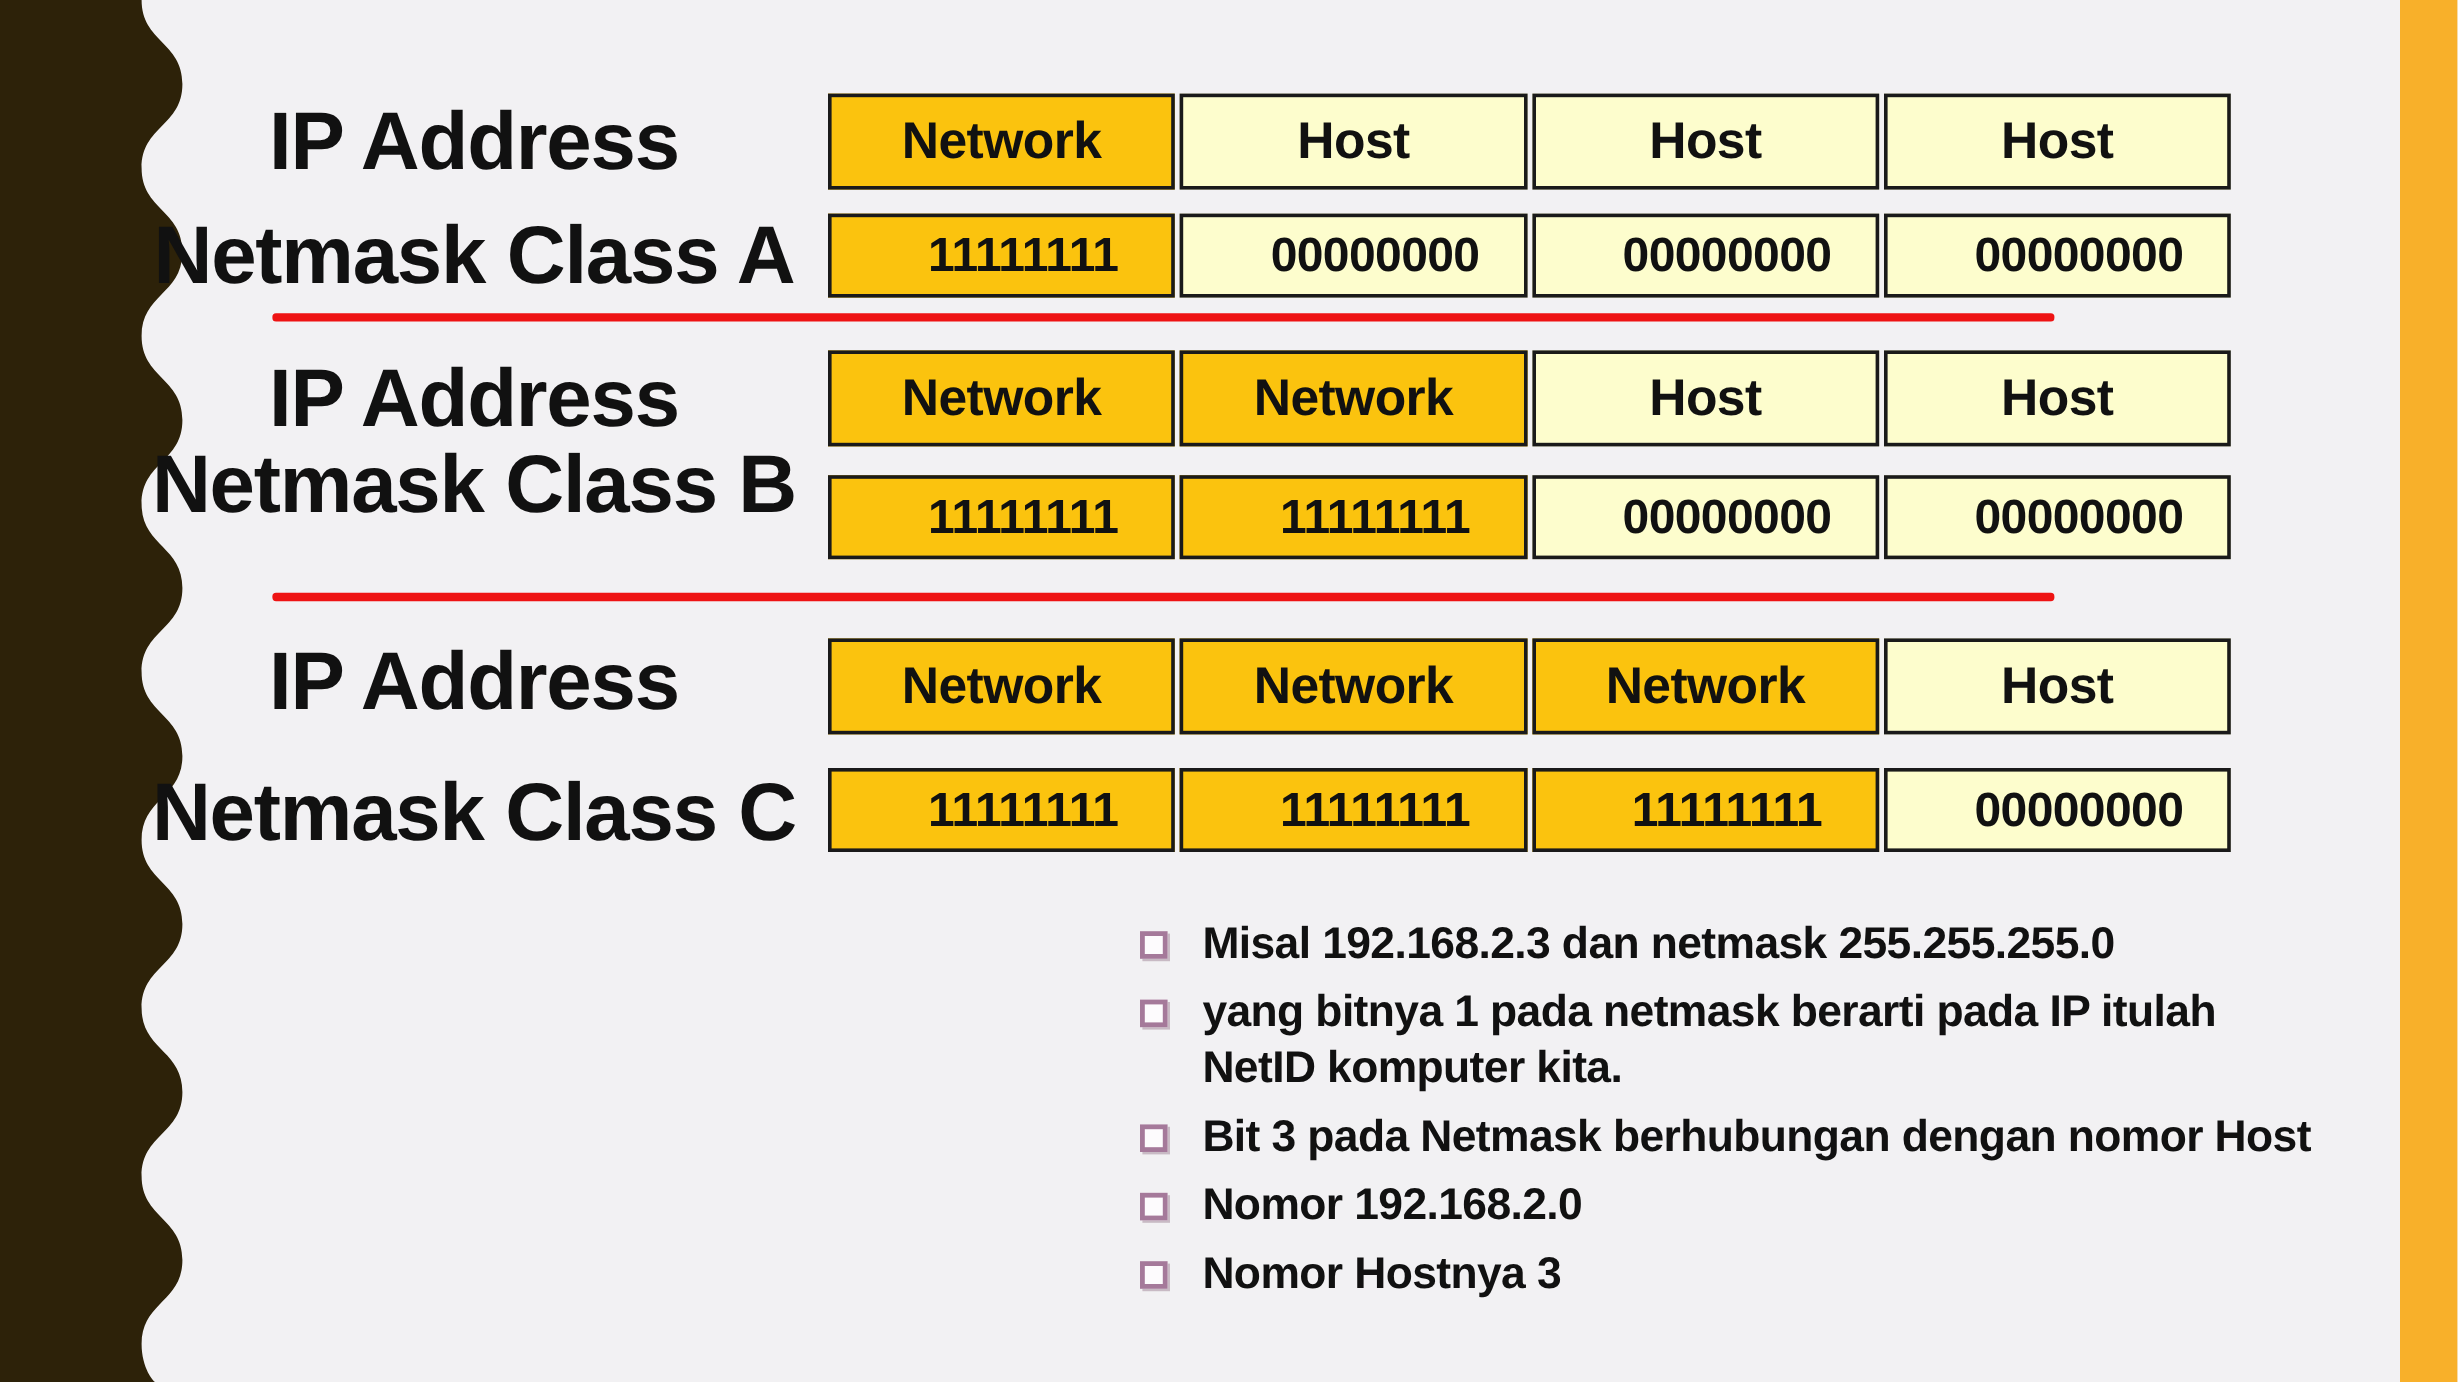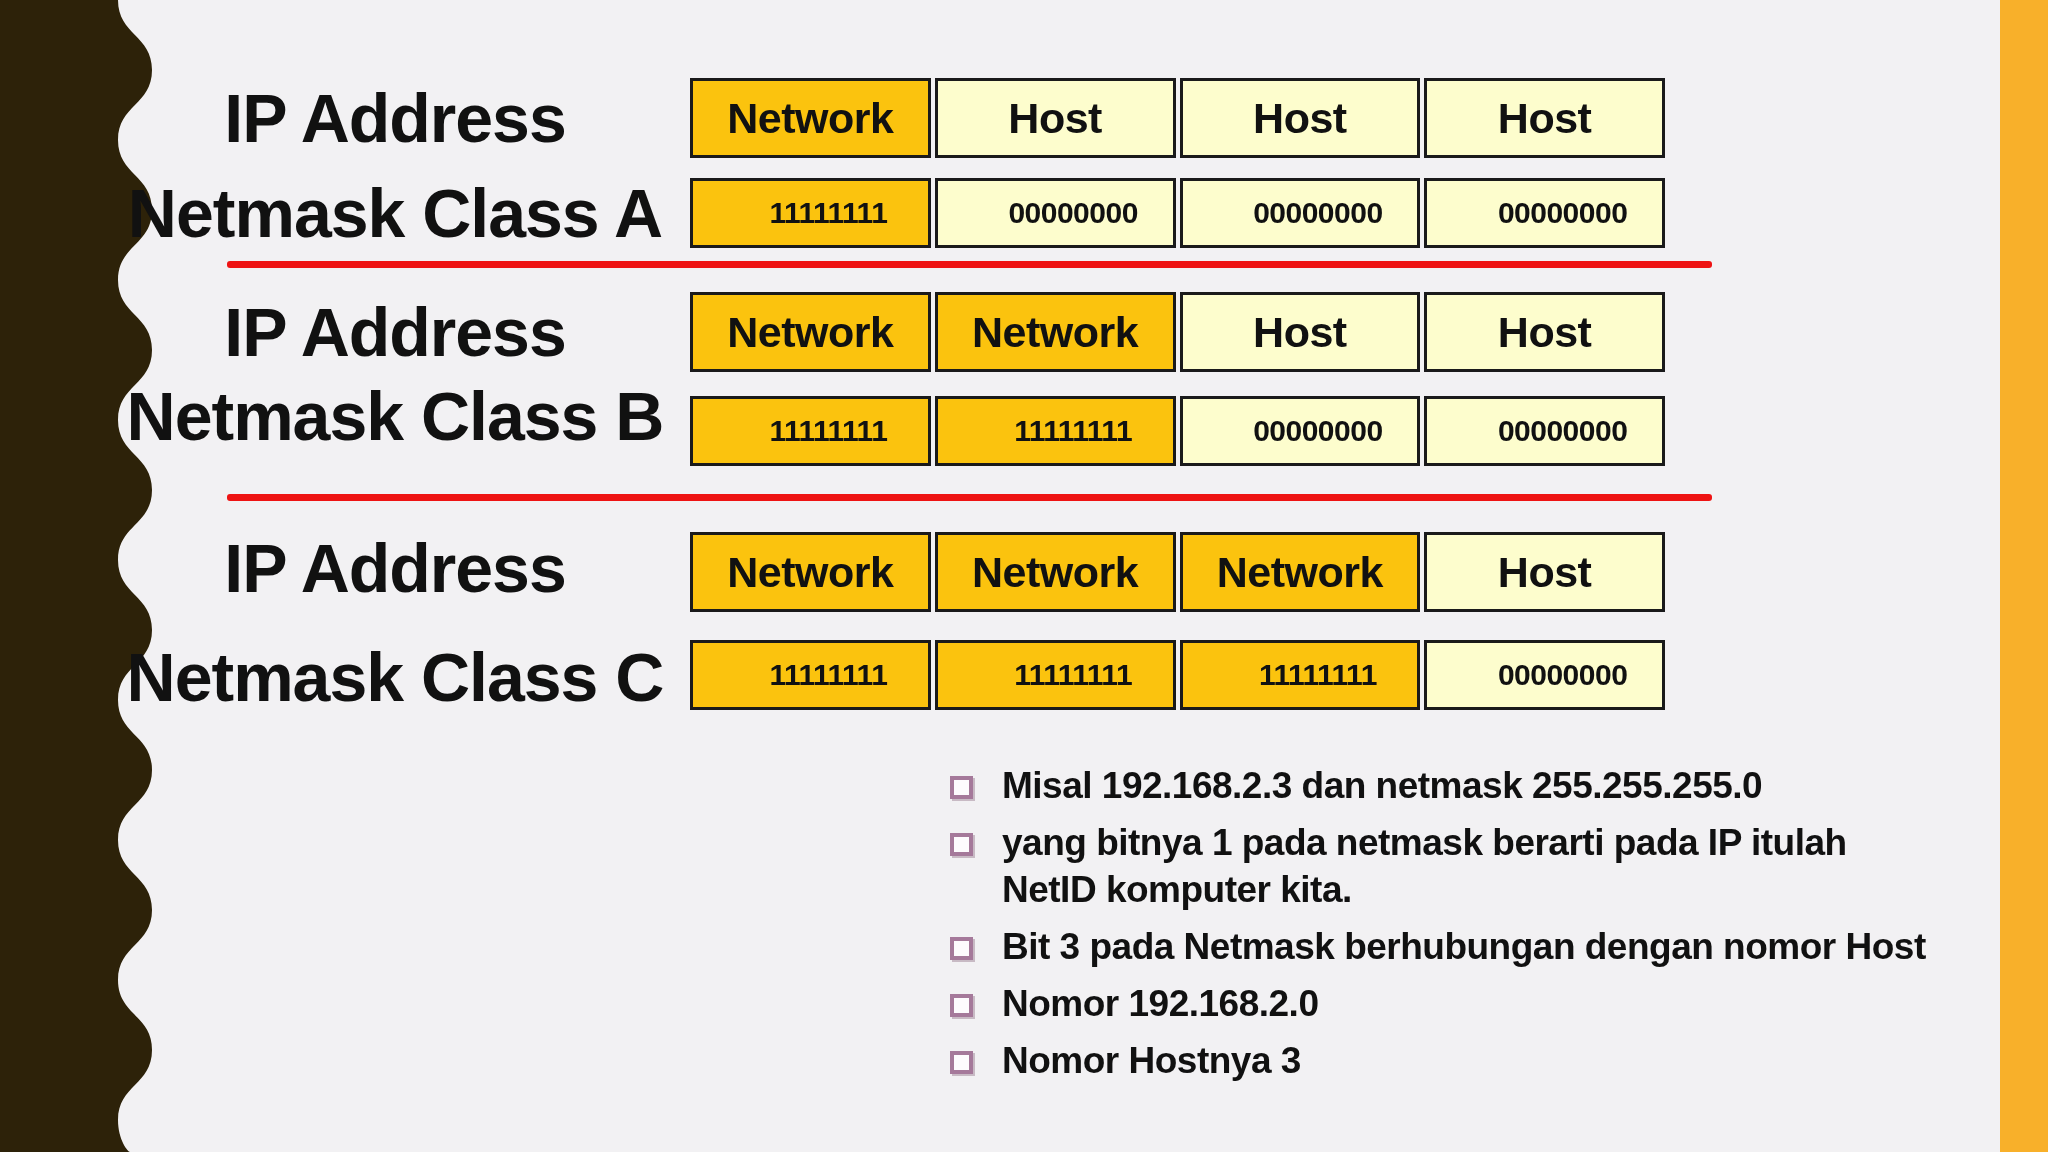--- a/index.html
+++ b/index.html
@@ -12,33 +12,33 @@
     color:var(--text,#111);
   }
   .left-band{position:absolute;left:0;top:0;width:220px;height:1152px;}
   .right-bar{position:absolute;right:0;top:0;width:48px;height:1152px;background:var(--right_bar,#f8b02a);}
   .side-label{
     position:absolute;left:150px;width:490px;height:80px;
     display:flex;align-items:center;justify-content:center;
     font-size:68px;font-weight:bold;letter-spacing:-1px;white-space:nowrap;
   }
   .trow{
-    position:absolute;left:690px;width:975px;
+    position:absolute;left:690px;width:1169px;
     display:flex;gap:4px;
   }
   .trow .cell{
     flex:1;box-sizing:border-box;
     border:3px solid var(--cell_border,#1a1a1a);
     display:flex;align-items:center;justify-content:center;
     font-weight:bold;letter-spacing:-0.5px;
   }
   .header-row{height:80px;}
   .header-row .cell{font-size:43px;}
   .mask-row{height:70px;}
-  .mask-row .cell{font-size:30px;padding-left:36px;}
+  .mask-row .cell{font-size:40px;padding-left:36px;}
   .cell.network{background:var(--cell_network_bg,#fbc30e);}
   .cell.host{background:var(--cell_host_bg,#fdfdcd);}
   .divider{
     position:absolute;left:227px;width:1485px;height:7px;border-radius:3px;
     background:var(--divider_red,#ee1313);
   }
   .bullets{
     position:absolute;left:950px;top:762px;width:1062px;
   }
   .bullet-item{display:flex;align-items:flex-start;margin-bottom:10px;}
@@ -50,21 +50,21 @@
   }
   .bullet-text{
     font-size:37px;font-weight:bold;line-height:47px;letter-spacing:-0.5px;
     white-space:pre-line;
   }
   
   .a-ip-label{top:78px;}      .a-header{top:78px;}
   .a-mask-label{top:173px;}   .a-mask{top:178px;}
   .divider-1{top:261px;}
   .b-ip-label{top:292px;}     .b-header{top:292px;}
-  .b-mask-label{top:376px;}   .b-mask{top:396px;}
+  .b-mask-label{top:364px;}   .b-mask{top:396px;}
   .divider-2{top:494px;}
   .c-ip-label{top:528px;}     .c-header{top:532px;}
   .c-mask-label{top:637px;}   .c-mask{top:640px;}
 </style>
 </head>
 <body>
 
 <div class="slide">
 
   <svg class="left-band" viewBox="0 0 220 1152" preserveAspectRatio="none" aria-hidden="true">

